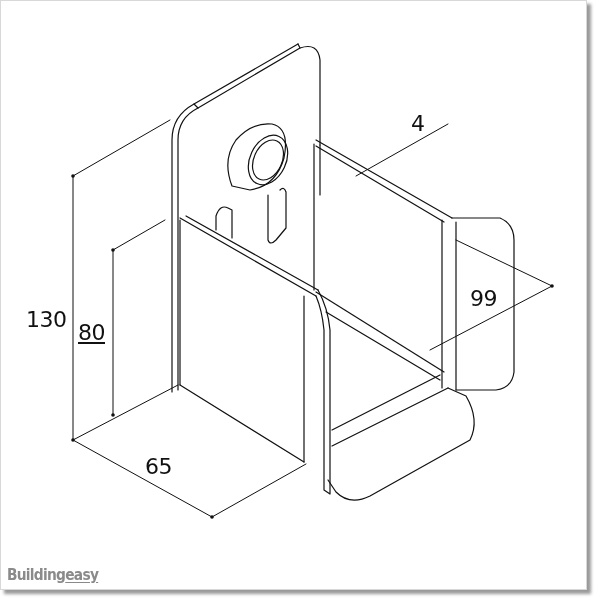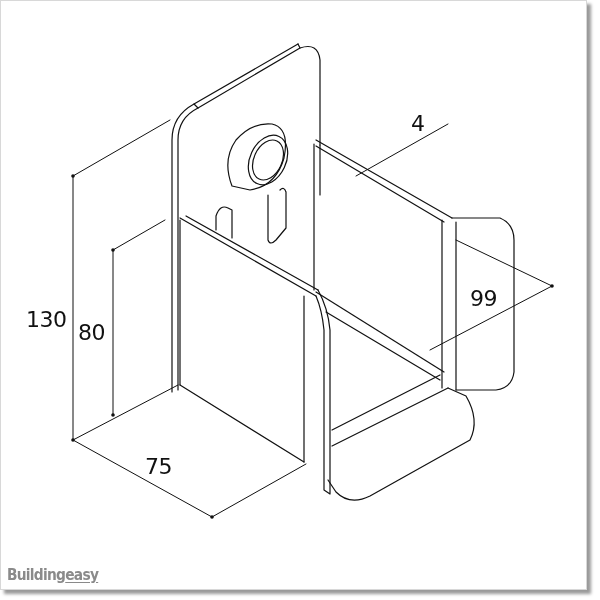--- a/index.html
+++ b/index.html
@@ -95,18 +95,18 @@
     <circle cx="73" cy="176" r="1.8"></circle>
       <circle cx="73" cy="440" r="1.8"></circle>
     <circle cx="113" cy="250" r="1.8"></circle>
       <circle cx="113" cy="415" r="1.8"></circle>
     <circle cx="212" cy="517" r="1.8"></circle>
       <circle cx="552" cy="286" r="1.8"></circle>
   </g>
 </svg>
 
 <span class="dim-label" style="left:26px; top:309px;">130</span>
-<span class="dim-label" style="left:78px; top:322px;">80</span>
-<span class="dim-label" style="left:145px; top:456px;">75</span>
+<span class="dim-label" style="left:78px; top:322px;text-decoration:underline;">80</span>
+<span class="dim-label" style="left:145px; top:456px;">65</span>
 <span class="dim-label" style="left:470px; top:288px;">99</span>
 <span class="dim-label" style="left:411px; top:113px;">4</span>
 
 <div class="logo"><span>Building</span><span class="easy">easy</span></div>
 
 </body></html>

